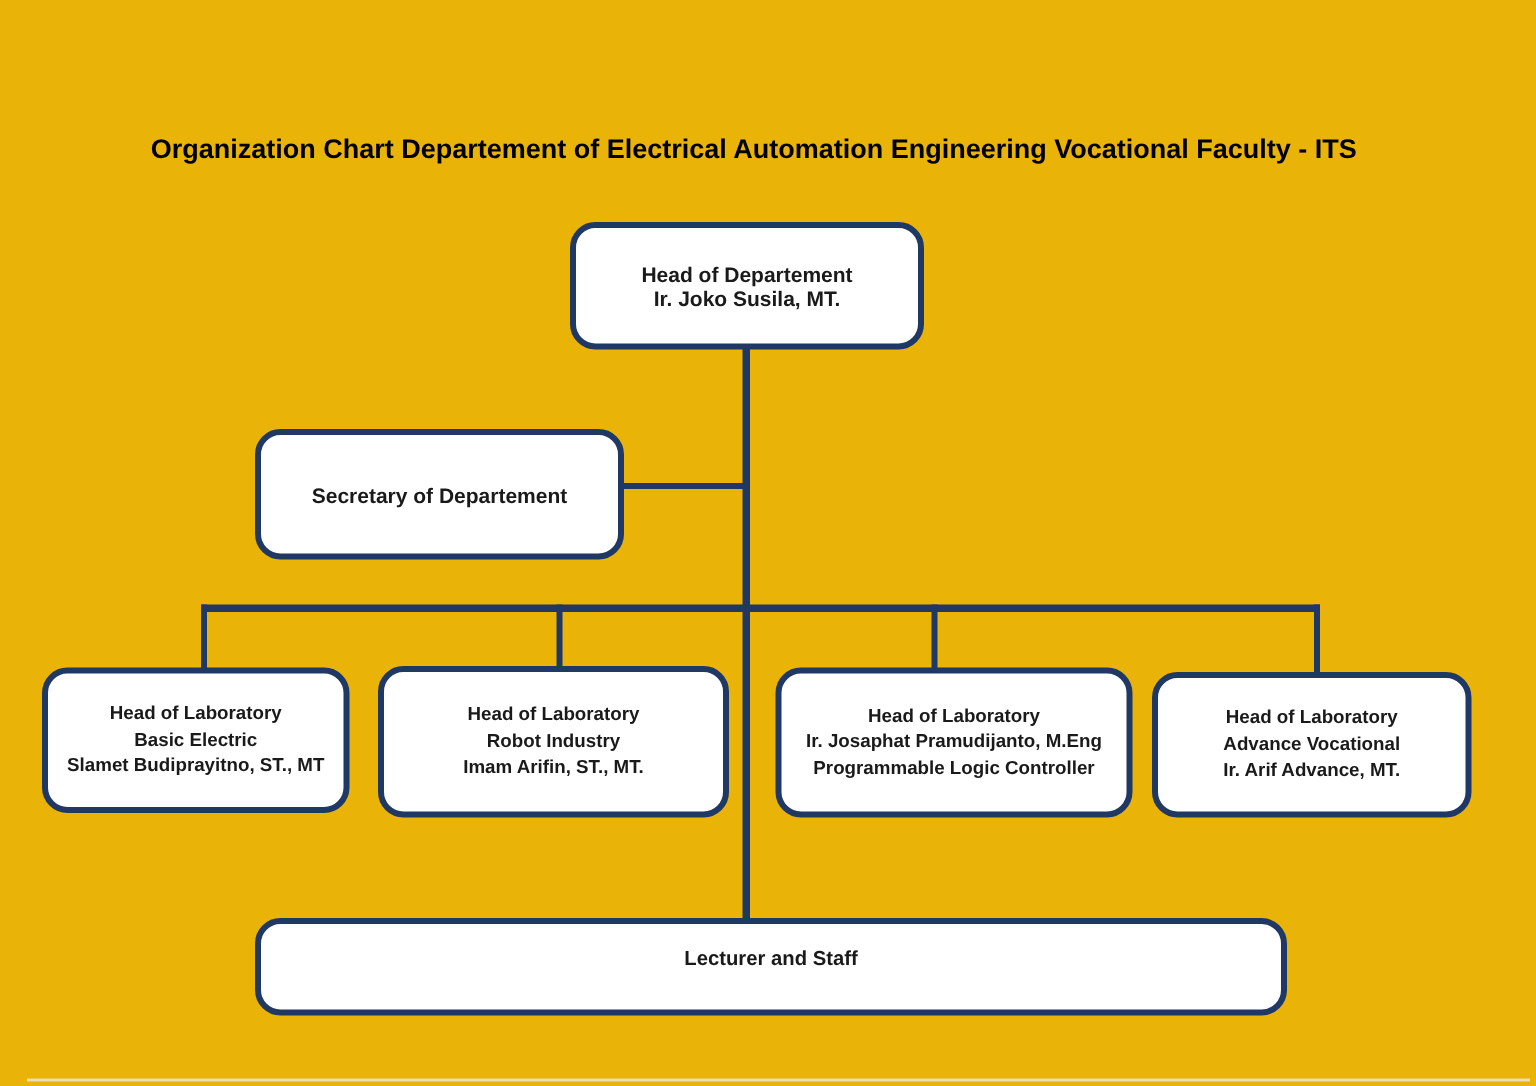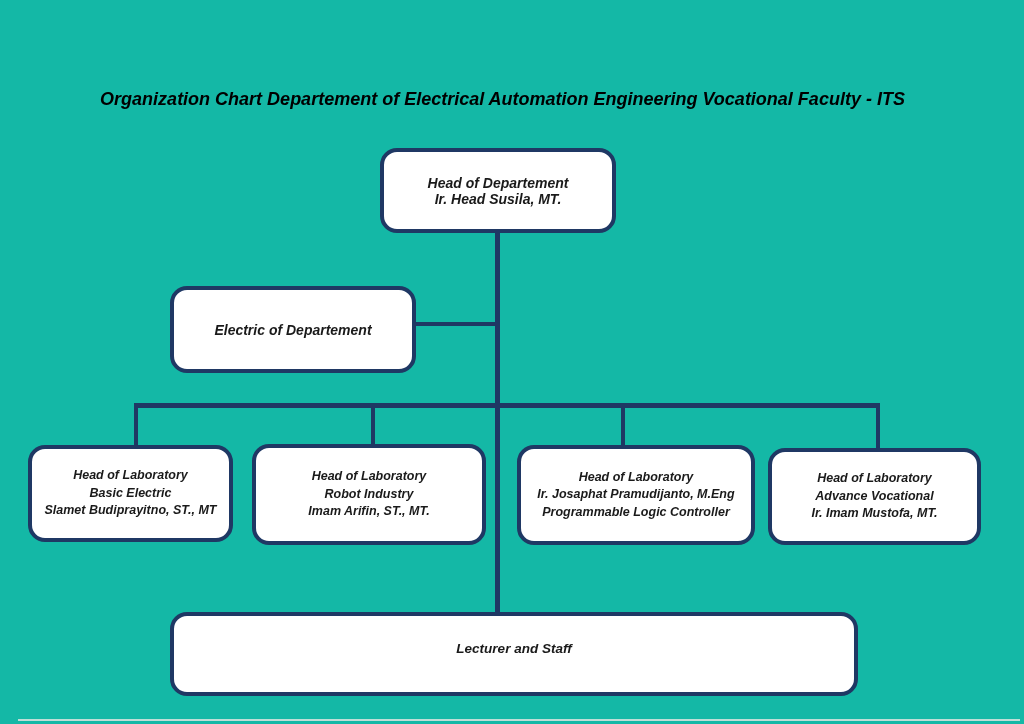--- a/index.html
+++ b/index.html
@@ -1,18 +1,18 @@
 <!DOCTYPE html>
 <html><head>
 <meta charset="utf-8">
 <style>
   html,body{margin:0;padding:0;background:#ffffff;}
   .page{
-    position:relative;width:1024px;height:724px;background:#14b8a6;
-    font-family:"Liberation Sans", sans-serif;overflow:hidden;font-style:italic;
+    position:relative;width:1024px;height:724px;background:#eab308;
+    font-family:"Liberation Sans", sans-serif;overflow:hidden;
   }
   .title{
     position:absolute;left:0;top:89px;width:1005px;text-align:center;
     font-size:18px;font-weight:700;color:#000000;
   }
   .conn{position:absolute;background:#1f3864;z-index:1;}
   .node{
     position:absolute;box-sizing:border-box;background:#ffffff;
     border:4px solid #1f3864;border-radius:17px;
     display:flex;flex-direction:column;align-items:center;justify-content:center;
@@ -37,25 +37,25 @@
   <div class="conn" style="left:495px;top:230px;width:5px;height:384px"></div>
   <div class="conn" style="left:412px;top:322px;width:87px;height:4px"></div>
   <div class="conn" style="left:134px;top:403px;width:746px;height:5px"></div>
   <div class="conn" style="left:134px;top:403px;width:4px;height:44px"></div>
   <div class="conn" style="left:371px;top:403px;width:4px;height:43px"></div>
   <div class="conn" style="left:621px;top:403px;width:4px;height:44px"></div>
   <div class="conn" style="left:876px;top:403px;width:4px;height:47px"></div>
 
   <div class="node big" style="left:380px;top:148px;width:236px;height:85px">
     <div class="nl">Head of Departement</div>
-    <div class="nl">Ir. Head Susila, MT.</div>
+    <div class="nl">Ir. Joko Susila, MT.</div>
   </div>
 
   <div class="node big" style="left:170px;top:286px;width:246px;height:87px">
-    <div class="nl">Electric of Departement</div>
+    <div class="nl">Secretary of Departement</div>
   </div>
 
   <div class="node small" style="left:28px;top:445px;width:205px;height:97px">
     <div class="nl">Head of Laboratory</div>
     <div class="nl">Basic Electric</div>
     <div class="nl">Slamet Budiprayitno, ST., MT</div>
   </div>
 
   <div class="node small" style="left:252px;top:444px;width:234px;height:101px">
     <div class="nl">Head of Laboratory</div>
@@ -65,22 +65,22 @@
 
   <div class="node small" style="left:517px;top:445px;width:238px;height:100px">
     <div class="nl">Head of Laboratory</div>
     <div class="nl">Ir. Josaphat Pramudijanto, M.Eng</div>
     <div class="nl">Programmable Logic Controller</div>
   </div>
 
   <div class="node small" style="left:768px;top:448px;width:213px;height:97px">
     <div class="nl">Head of Laboratory</div>
     <div class="nl">Advance Vocational</div>
-    <div class="nl">Ir. Imam Mustofa, MT.</div>
+    <div class="nl">Ir. Arif Advance, MT.</div>
   </div>
 
-  <div class="node staff" style="left:170px;top:612px;width:688px;height:84px">
+  <div class="node staff" style="left:170px;top:612px;width:688px;height:65px">
     <div class="nl">Lecturer and Staff</div>
   </div>
 
   <div class="artifact"></div>
 
 </div>
 
 </body></html>

